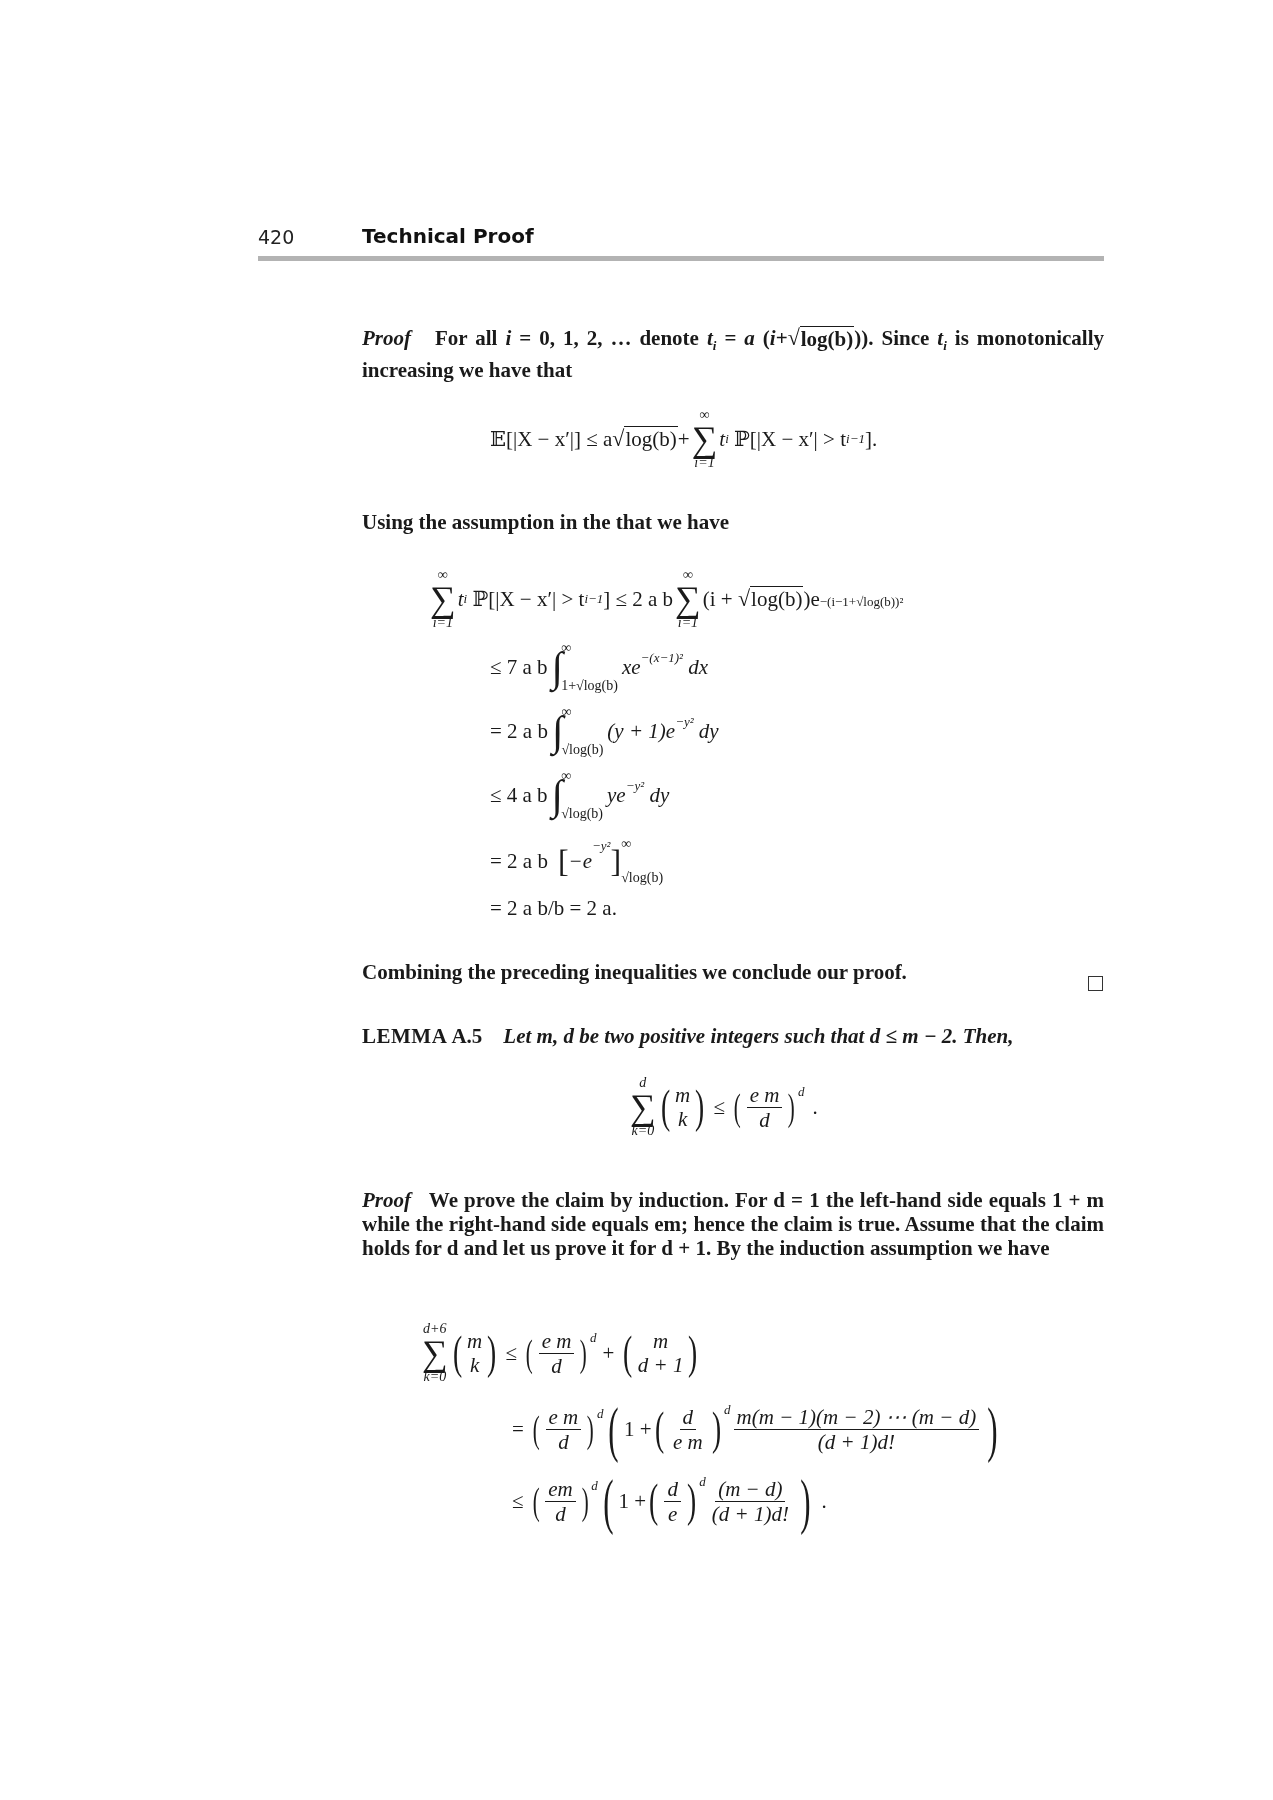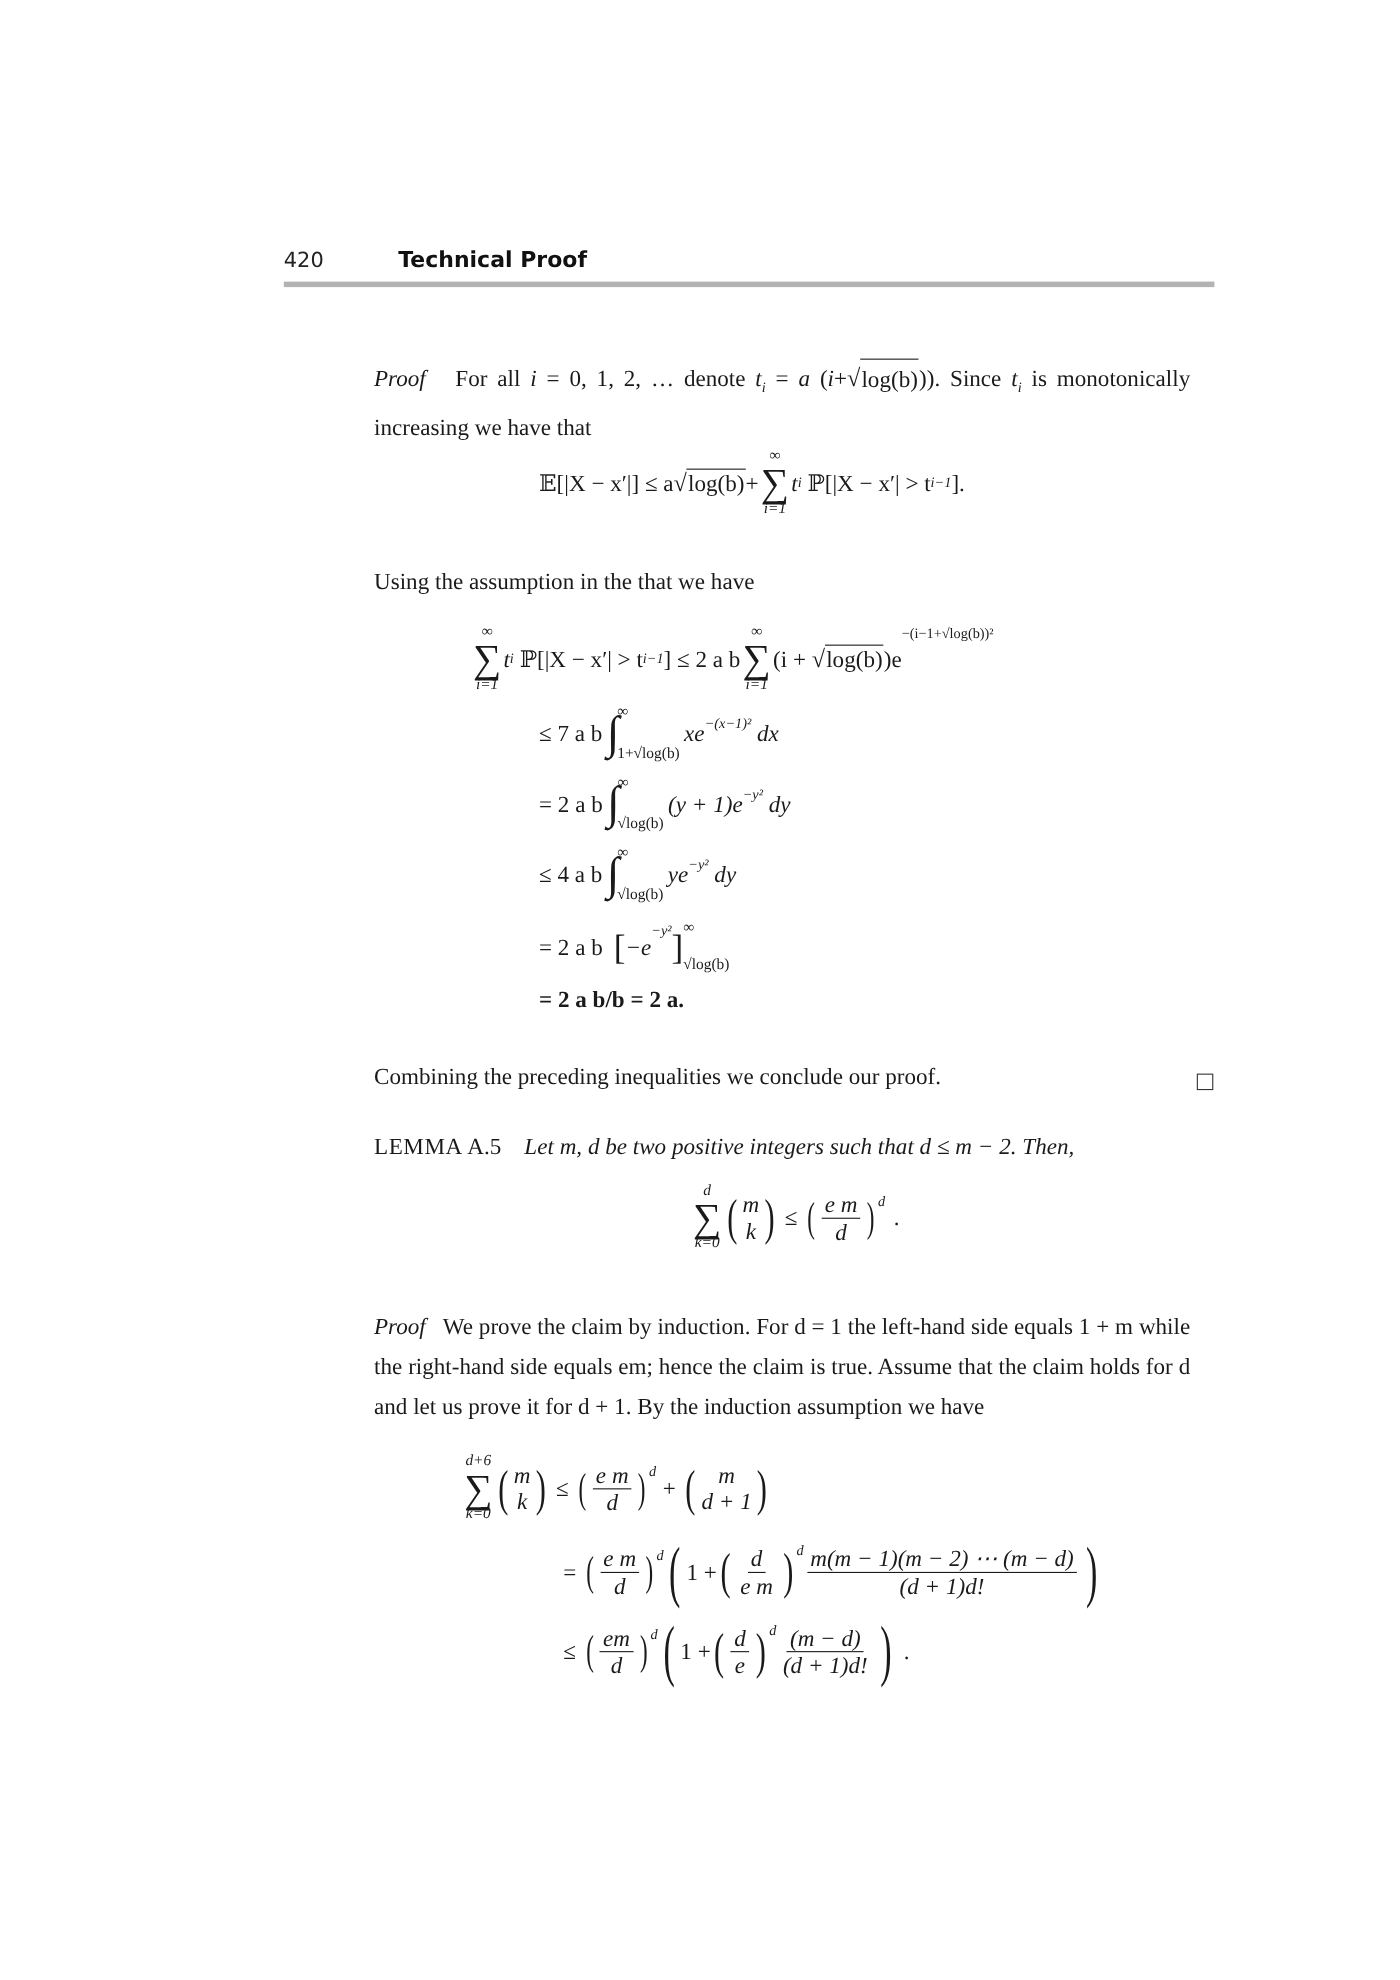--- a/index.html
+++ b/index.html
@@ -5,21 +5,21 @@
   html, body { margin: 0; padding: 0; background: #ffffff; }
   body { width: 1273px; height: 1800px; position: relative; overflow: hidden;
          font-family: "Liberation Serif", "DejaVu Serif", serif; color: #1a1a1a; }
   .abs { position: absolute; }
   .header-num { left: 258px; top: 226px; font-family: "DejaVu Sans", "Liberation Sans", sans-serif;
                 font-size: 19px; color: #222; }
   .header-title { left: 362px; top: 224px; font-family: "DejaVu Sans", "Liberation Sans", sans-serif;
                   font-size: 20px; font-weight: bold; color: #111; }
   .header-rule { left: 258px; top: 256px; width: 846px; height: 5px; background: #b3b3b3; }
 
-  .para { left: 340px; width: 742px; font-size: 21px; line-height: 36px; text-align: justify; }
+  .para { left: 362px; width: 742px; font-size: 21px; line-height: 24px; text-align: justify; font-weight: bold; }
   .it { font-style: italic; }
   .sc { font-variant: small-caps; letter-spacing: 0.5px; }
   .m { font-style: italic; }
 
   .eq { font-size: 21px; white-space: nowrap; }
   .row { display: flex; align-items: center; }
   .sum { display: inline-flex; flex-direction: column; align-items: center; line-height: 1; margin: 0 2px; vertical-align: middle; }
   .sum .big { font-size: 36px; line-height: 34px; }
   .sum .lim { font-size: 14px; font-style: italic; }
   .integral { display: inline-flex; align-items: center; vertical-align: middle; margin: 0 4px; }
@@ -89,21 +89,21 @@
     <span class="lim">∞</span>
     <span class="big">∑</span>
     <span class="lim">i=1</span>
   </span>
   <span style="white-space:pre">(i + </span>
   <span class="sqrt">
       <span class="rad">√</span>
       <span class="under">log(b)</span>
     </span>
   <span>)e</span>
-    <sup style="align-self:flex-start;margin-top:0;">−(i−1+√log(b))²</sup>
+    <sup style="align-self:flex-start;margin-top:26px;">−(i−1+√log(b))²</sup>
 </div>
 
 <div class="abs eq row" style="left:490px; top:640px;">
   <span>≤ 7 a b</span>
   <span class="integral">
     <span class="sym">∫</span>
     <span class="limits">
         <span>∞</span>
         <span>1+√log(b)</span>
       </span>
@@ -146,21 +146,21 @@
   <span style="font-size:32px; margin-left:10px;">[</span>
   <span class="m">−e</span>
     <sup class="m" style="align-self:flex-start;margin-top:2px;">−y²</sup>
   <span style="font-size:32px;">]</span>
   <span class="limits" style="display:inline-flex;flex-direction:column;justify-content:space-between;height:50px;font-size:14px;">
     <span>∞</span>
     <span>√log(b)</span>
   </span>
 </div>
 
-<div class="abs eq" style="left:490px; top:896px;font-weight:bold;">= 2 a b/b = 2 a.</div>
+<div class="abs eq" style="left:490px; top:896px;">= 2 a b/b = 2 a.</div>
 
 <div class="abs para" style="top:960px;">Combining the preceding inequalities we conclude our proof.</div>
 <div class="abs qed"></div>
 
 <div class="abs para" style="top:1024px;">
   <span class="sc">LEMMA</span>
   <span>A.5</span>&nbsp;&nbsp;&nbsp;
   <span class="it">Let m, d be two positive integers such that d ≤ m − 2. Then,</span>
 </div>
 

